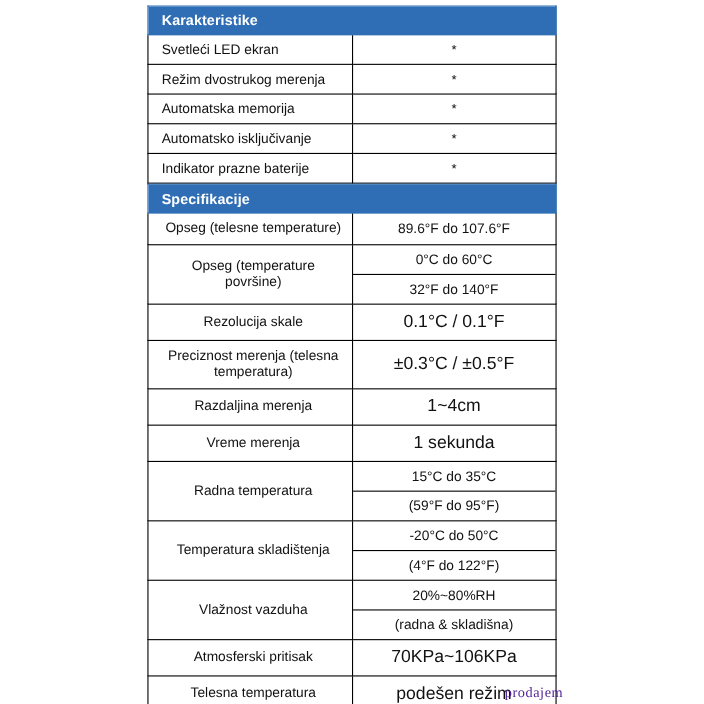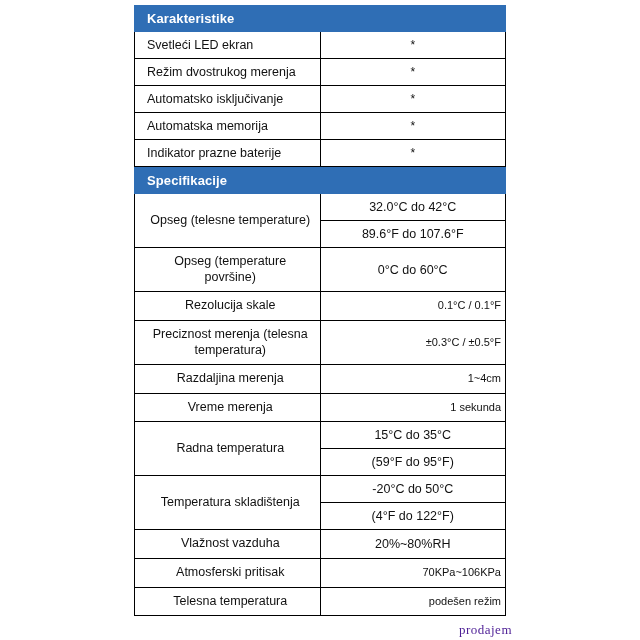--- a/index.html
+++ b/index.html
@@ -75,22 +75,22 @@
     padding: 0;
   }
   .spec-label {
     font-size: 12.5px;
     padding: 6px 6px 6px 12px !important;
     vertical-align: middle;
     line-height: 1.25;
     text-align: center;
   }
   .spec-value {
-    text-align: right;
-    font-size: 11px;
+    text-align: center;
+    font-size: 16px;
     vertical-align: middle;
     padding: 6px 4px !important;
     line-height: 1.25;
   }
   .col-val {
     width: 180px;
   }
 
   .nested {
     width: 100%;
@@ -132,63 +132,63 @@
     </tr>
     <tr>
       <td class="feat-label">Svetleći LED ekran</td>
       <td class="feat-star">*</td>
     </tr>
     <tr>
       <td class="feat-label">Režim dvostrukog merenja</td>
       <td class="feat-star">*</td>
     </tr>
     <tr>
+      <td class="feat-label">Automatska memorija</td>
+      <td class="feat-star">*</td>
+    </tr>
+    <tr>
       <td class="feat-label">Automatsko isključivanje</td>
-      <td class="feat-star">*</td>
-    </tr>
-    <tr>
-      <td class="feat-label">Automatska memorija</td>
       <td class="feat-star">*</td>
     </tr>
     <tr>
       <td class="feat-label">Indikator prazne baterije</td>
       <td class="feat-star">*</td>
     </tr>
   </tbody>
     </table>
 
   <table class="specs-table">
     <tbody>
         <tr>
       <td class="tbl-header" colspan="2">Specifikacije</td>
     </tr>
 
     <tr>
       <td class="spec-label">Opseg (telesne temperature)</td>
       <td class="col-val" style="padding:0 !important;">
         <table class="nested">
           <tbody>
-                <tr>
-                  <td>32.0°C do 42°C</td>
-                </tr>
           <tr>
                   <td>89.6°F do 107.6°F</td>
                 </tr>
         </tbody>
             </table>
       </td>
     </tr>
 
     <tr>
       <td class="spec-label">Opseg (temperature površine)</td>
       <td class="col-val" style="padding:0 !important;">
         <table class="nested">
           <tbody>
                 <tr>
                   <td>0°C do 60°C</td>
+                </tr>
+          <tr>
+                  <td>32°F do 140°F</td>
                 </tr>
         </tbody>
             </table>
       </td>
     </tr>
 
     <tr>
       <td class="spec-label">Rezolucija skale</td>
       <td class="spec-value col-val">0.1°C / 0.1°F</td>
     </tr>
@@ -241,20 +241,23 @@
     </tr>
 
     <tr>
       <td class="spec-label">Vlažnost vazduha</td>
       <td class="col-val" style="padding:0 !important;">
         <table class="nested">
           <tbody>
                 <tr>
                   <td>20%~80%RH</td>
                 </tr>
+          <tr>
+                  <td>(radna &amp; skladišna)</td>
+                </tr>
         </tbody>
             </table>
       </td>
     </tr>
 
     <tr>
       <td class="spec-label">Atmosferski pritisak</td>
       <td class="spec-value col-val">70KPa~106KPa</td>
     </tr>
 

